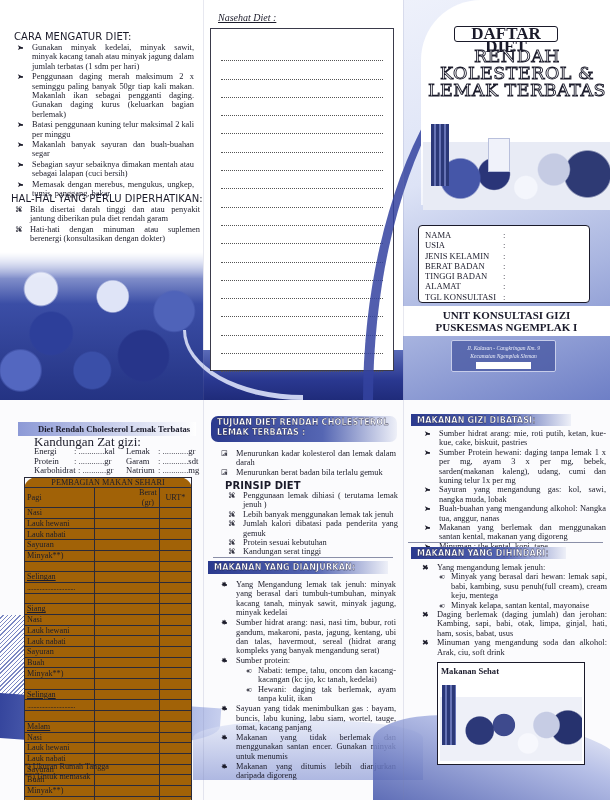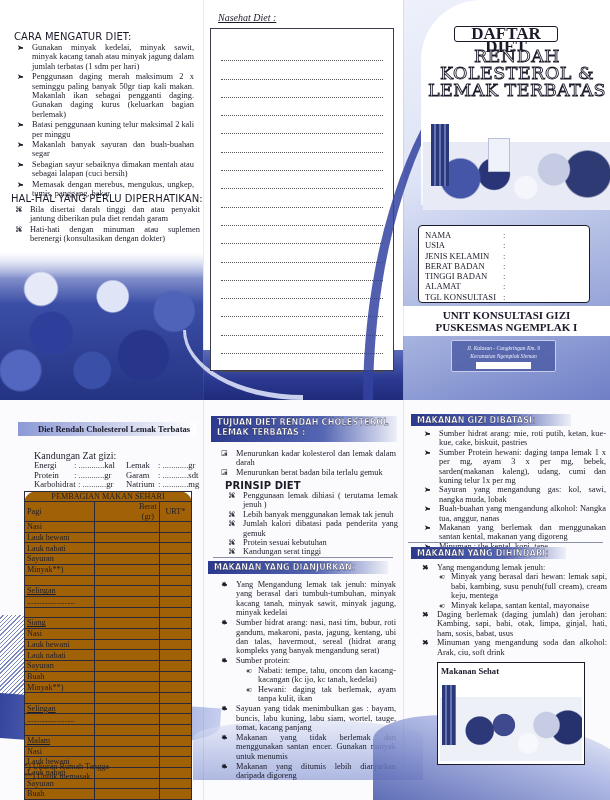--- a/index.html
+++ b/index.html
@@ -87,39 +87,39 @@
   
   .b1 { position: absolute; left: 0; top: 0; width: 203px; height: 400px; }
   .b1 .stripes { position: absolute; left: 0; top: 215px; width: 30px; height: 120px;
     background: repeating-linear-gradient(135deg, #ffffff 0 2px, #5b6bb5 2px 3px); opacity: 0.8; }
   .b1 .blue-sweep { position: absolute; left: -20px; top: 300px; width: 240px; height: 45px;
     background: linear-gradient(90deg, #2a3a95 0%, #7e8fd0 60%, #c7cfee 100%);
     border-radius: 0 0 60% 0; transform: rotate(4deg); }
   .diet-card { position: absolute; left: 18px; top: 22px; width: 178px; }
   .diet-head { height: 14px; background: linear-gradient(90deg, #8c99d6, #ffffff); font-weight: bold;
     font-size: 8.6px; line-height: 14px; padding-left: 20px; color: #1a1a2a; }
-  .zat { font-size: 10px; line-height: 10px; padding-left: 16px; margin-top: 15px; }
+  .zat { font-size: 13px; line-height: 10px; padding-left: 16px; margin-top: 1px; }
   .zat-grid { display: grid; grid-template-columns: 92px 86px; padding-left: 16px; font-size: 8.6px; line-height: 9.6px; }
   .meal-table { margin-top: 1px; margin-left: 6px; width: 168px; border-collapse: collapse; background: #a16207; border-radius: 13px; }
   .meal-table td, .meal-table th { border: 1px solid #2a2a3a; font-size: 8.2px; line-height: 9.3px; height: 10.7px; padding: 0 2px; font-weight: normal; text-align: left; }
   .meal-table th.center { text-align: center; }
   .meal-table .c1 { width: 70px; }
   .meal-table .c2 { width: 48px; padding-left: 44px; }
   .u { text-decoration: underline; }
   .dotted-cell { letter-spacing: -0.5px; }
   .footnotes { position: absolute; left: 24px; top: 362px; font-size: 8.2px; line-height: 9.5px; }
 
   
   .b2 { position: absolute; left: 203px; top: 0; width: 200px; height: 400px; }
   .b2 .sweep { position: absolute; left: -10px; top: 320px; width: 230px; height: 60px;
     background: linear-gradient(180deg, #dfe4f6 0%, #8d9bd6 100%); border-radius: 100% 100% 0 0 / 60% 60% 0 0; opacity: 0.7; }
   .sec-head { color: #fff; font-family: "DejaVu Sans", sans-serif; font-size: 8px; font-weight: bold;
     background: linear-gradient(90deg, #2b3a8e 0%, #5566b3 60%, #eef0f8 100%);
     -webkit-text-stroke: 0.3px #1a1a3a; padding: 2px 6px; line-height: 10px; letter-spacing: 0.2px; }
-  .b2 .head1 { position: absolute; left: 8px; top: 16px; width: 186px; height: 26px; }
+  .b2 .head1 { position: absolute; left: 8px; top: 16px; width: 186px; height: 26px; border-radius: 7px; }
   .b2 .list-check { position: absolute; left: 33px; top: 49px; width: 160px; }
   .b2 .prinsip-h { position: absolute; left: 22px; top: 80px; }
   .b2 .list-prinsip { position: absolute; left: 40px; top: 91px; width: 155px; }
   .b2 .head2 { position: absolute; left: 5px; top: 161px; width: 180px; height: 13px; }
   .b2 .list-anjur { position: absolute; left: 33px; top: 180px; width: 160px; }
   .b2 .list-anjur li { margin-bottom: 0.5px; }
   .sub-circ { margin-left: 12px; }
   .sub-circ li .bul { left: -10px; }
   .hr-line { position: absolute; height: 1px; background: #8a8fa8; }
 

